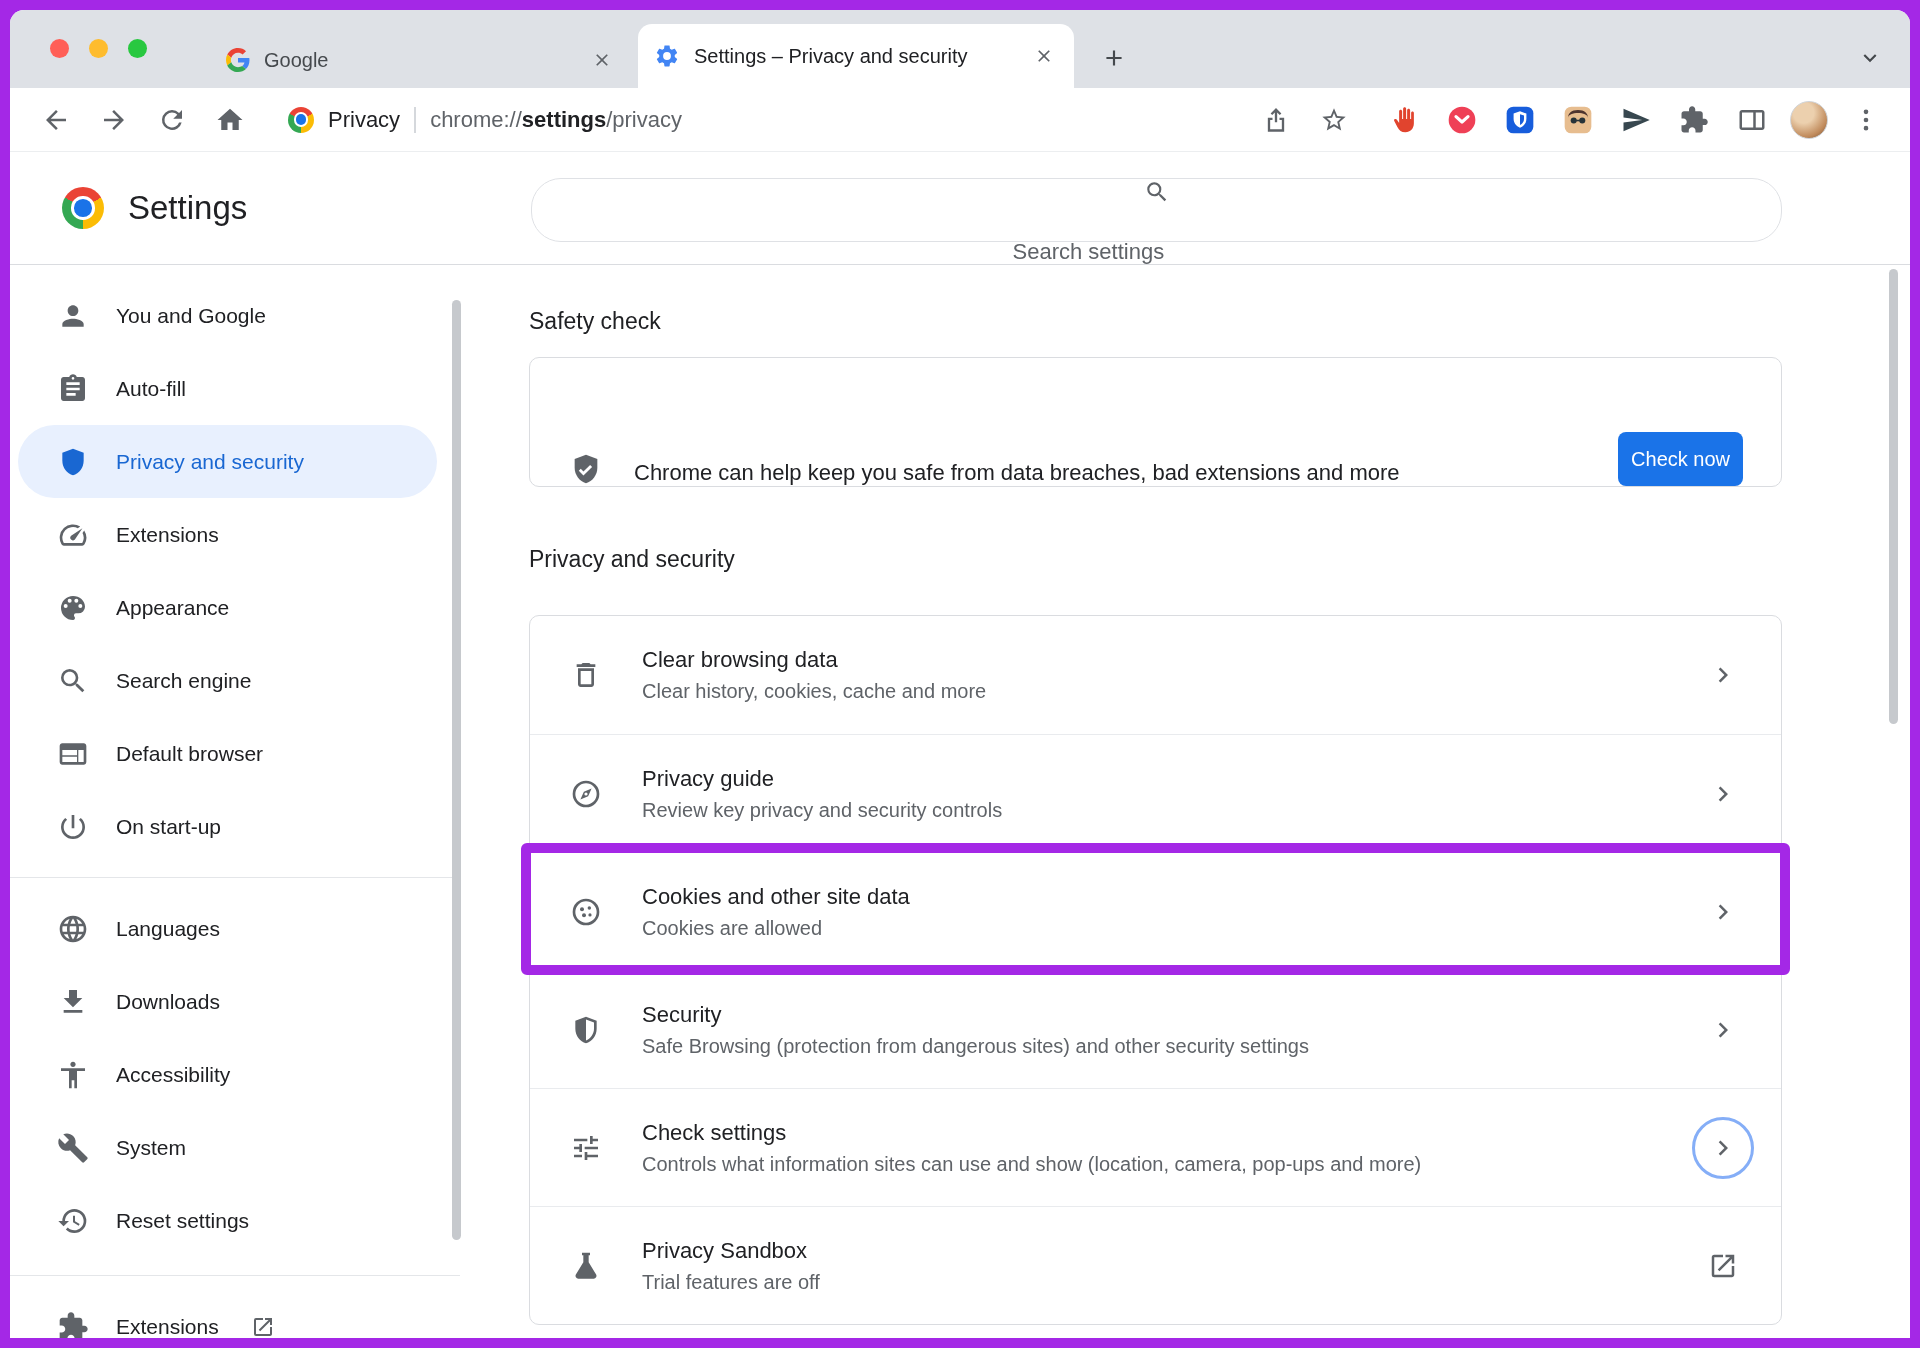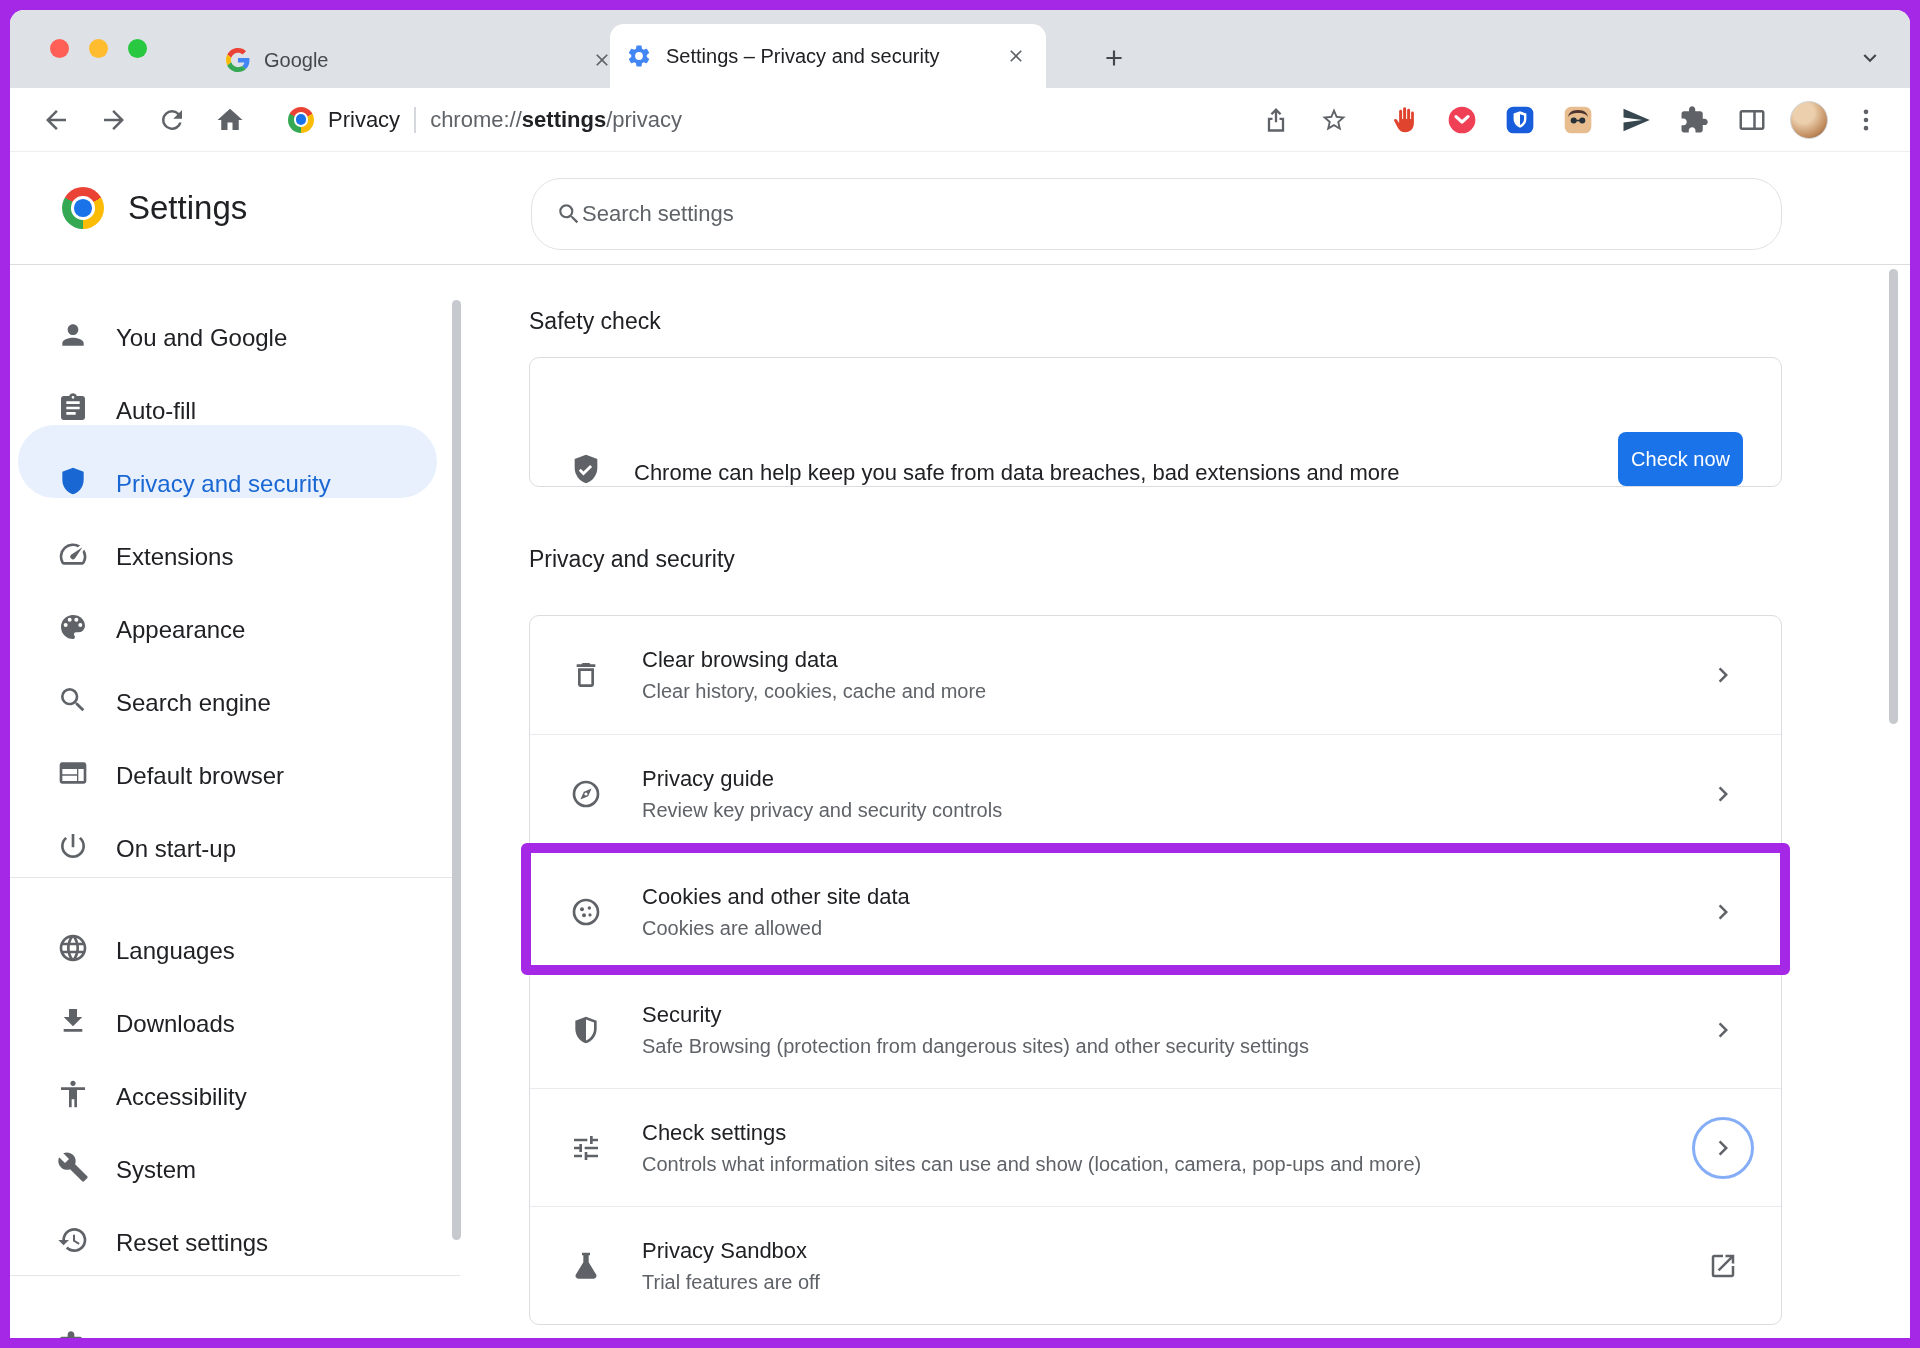--- a/index.html
+++ b/index.html
@@ -7,21 +7,21 @@
 body{font-family:"Liberation Sans","DejaVu Sans",sans-serif;background:#fff;}
 .frame{position:relative;width:1920px;height:1348px;background:#a428e6;overflow:hidden;}
 .window{position:absolute;inset:10px;background:#fff;border-radius:14px 14px 0 0;overflow:hidden;display:flex;flex-direction:column;}
 
 .tabstrip{position:relative;height:78px;background:#dee1e6;flex:0 0 auto;}
 .traffic{position:absolute;left:40px;top:29px;display:flex;gap:20px;}
 .light{width:19px;height:19px;border-radius:50%;}
 .light.red{background:#ff5f57}.light.yellow{background:#febc2e}.light.green{background:#28c840}
 .tab{position:absolute;display:flex;align-items:center;gap:14px;padding:0 16px;font-size:20px;}
 .tab.inactive{left:200px;top:22px;width:422px;height:56px;color:#45494d;}
-.tab.active{left:600px;top:14px;width:436px;height:64px;background:#fff;border-radius:14px 14px 0 0;color:#202124;}
+.tab.active{left:628px;top:14px;width:436px;height:64px;background:#fff;border-radius:14px 14px 0 0;color:#202124;}
 .tab-label{flex:1;white-space:nowrap;overflow:hidden;text-overflow:ellipsis;}
 .tab-close{width:28px;height:28px;display:flex;align-items:center;justify-content:center;border-radius:50%;color:#5f6368;flex:0 0 auto;}
 .newtab{position:absolute;left:1082px;top:26px;width:44px;height:44px;display:flex;align-items:center;justify-content:center;color:#45494d;border-radius:50%;}
 .strip-chevron{position:absolute;right:18px;top:26px;width:44px;height:44px;display:flex;align-items:center;justify-content:center;color:#45494d;}
 
 .toolbar{height:64px;display:flex;align-items:center;padding:0 24px;background:#fff;border-bottom:1px solid #eceef0;flex:0 0 auto;}
 .tb-left{display:flex;align-items:center;gap:14px;}
 .tbbtn{width:44px;height:44px;display:flex;align-items:center;justify-content:center;color:#5f6368;border-radius:50%;}
 .omnibox{display:flex;align-items:center;margin-left:36px;gap:14px;font-size:22px;}
 .omni-sep{width:2px;height:26px;background:#d5d8dc;}
@@ -31,27 +31,27 @@
 .actbtn{width:40px;height:40px;display:flex;align-items:center;justify-content:center;color:#5f6368;}
 .actbtn.first-ext{margin-left:12px;}
 .avatar{width:38px;height:38px;border-radius:50%;background:radial-gradient(circle at 35% 30%,#ecd0ae 0 30%,#c08a5b 70%,#6e4a2e 100%);border:1px solid #d0d3d7;}
 .chrome-ball{position:relative;border-radius:50%;background:conic-gradient(from 60deg,#fbbc05 0 120deg,#34a853 0 240deg,#ea4335 0 360deg);flex:0 0 auto;}
 .chrome-ball::before{content:"";position:absolute;left:22%;top:22%;width:56%;height:56%;background:#fff;border-radius:50%;}
 .chrome-ball::after{content:"";position:absolute;left:29%;top:29%;width:42%;height:42%;background:#1a73e8;border-radius:50%;}
 .ball-26{width:26px;height:26px}.ball-42{width:42px;height:42px}
 
 .settings-header{height:113px;background:#fff;border-bottom:1px solid #dadce0;display:flex;align-items:center;padding-left:52px;position:relative;flex:0 0 auto;}
 .page-title{font-size:33px;color:#202124;margin-left:24px;font-weight:400;}
-.searchbox{position:absolute;left:521px;top:26px;width:1251px;height:72px;border:1px solid #dfe1e5;border-radius:30px;display:flex;align-items:center;padding:0 24px;gap:0;color:#5f6368;background:#fff;}
+.searchbox{position:absolute;left:521px;top:26px;width:1251px;height:64px;border:1px solid #dfe1e5;border-radius:30px;display:flex;align-items:center;padding:0 24px;gap:34px;color:#5f6368;background:#fff;flex-direction:column;}
 .searchbox input{border:none;outline:none;flex:1;font-size:22px;font-family:inherit;color:#202124;background:transparent;}
 .searchbox input::placeholder{color:#5f6368;opacity:1;}
 
 .page{position:relative;flex:1;background:#fff;overflow:hidden;}
 .sidebar{position:absolute;left:0;top:0;width:450px;padding-top:14px;}
-.nav-item{height:73px;display:flex;align-items:flex-end;gap:26px;padding-left:46px;font-size:24px;color:#202124;}
+.nav-item{height:73px;display:flex;align-items:center;gap:26px;padding-left:46px;font-size:21px;color:#202124;}
 .nav-item.selected{margin:0 23px 0 8px;padding-left:38px;background:#e8f0fe;border-radius:37px;color:#1967d2;font-weight:500;}
 .nav-icon{width:34px;height:34px;display:flex;align-items:center;justify-content:center;color:#5f6368;flex:0 0 auto;}
 .nav-item.selected .nav-icon{color:#1967d2;}
 .nav-divider{height:1px;background:#e4e6e9;margin:14px 0;}
 .nav-divider.second{margin:18px 0 14px;}
 .ext-link-icon{color:#5f6368;margin-left:6px;display:flex;}
 .sb-thumb{position:absolute;left:442px;top:35px;width:9px;height:940px;border-radius:5px;background:#c6c9cd;}
 .pg-thumb{position:absolute;right:12px;top:4px;width:9px;height:455px;border-radius:5px;background:#c6c9cd;}
 .content{position:absolute;left:519px;top:0;width:1253px;padding-top:42px;}
 .section-heading{font-size:23px;font-weight:400;color:#202124;line-height:28px;}

